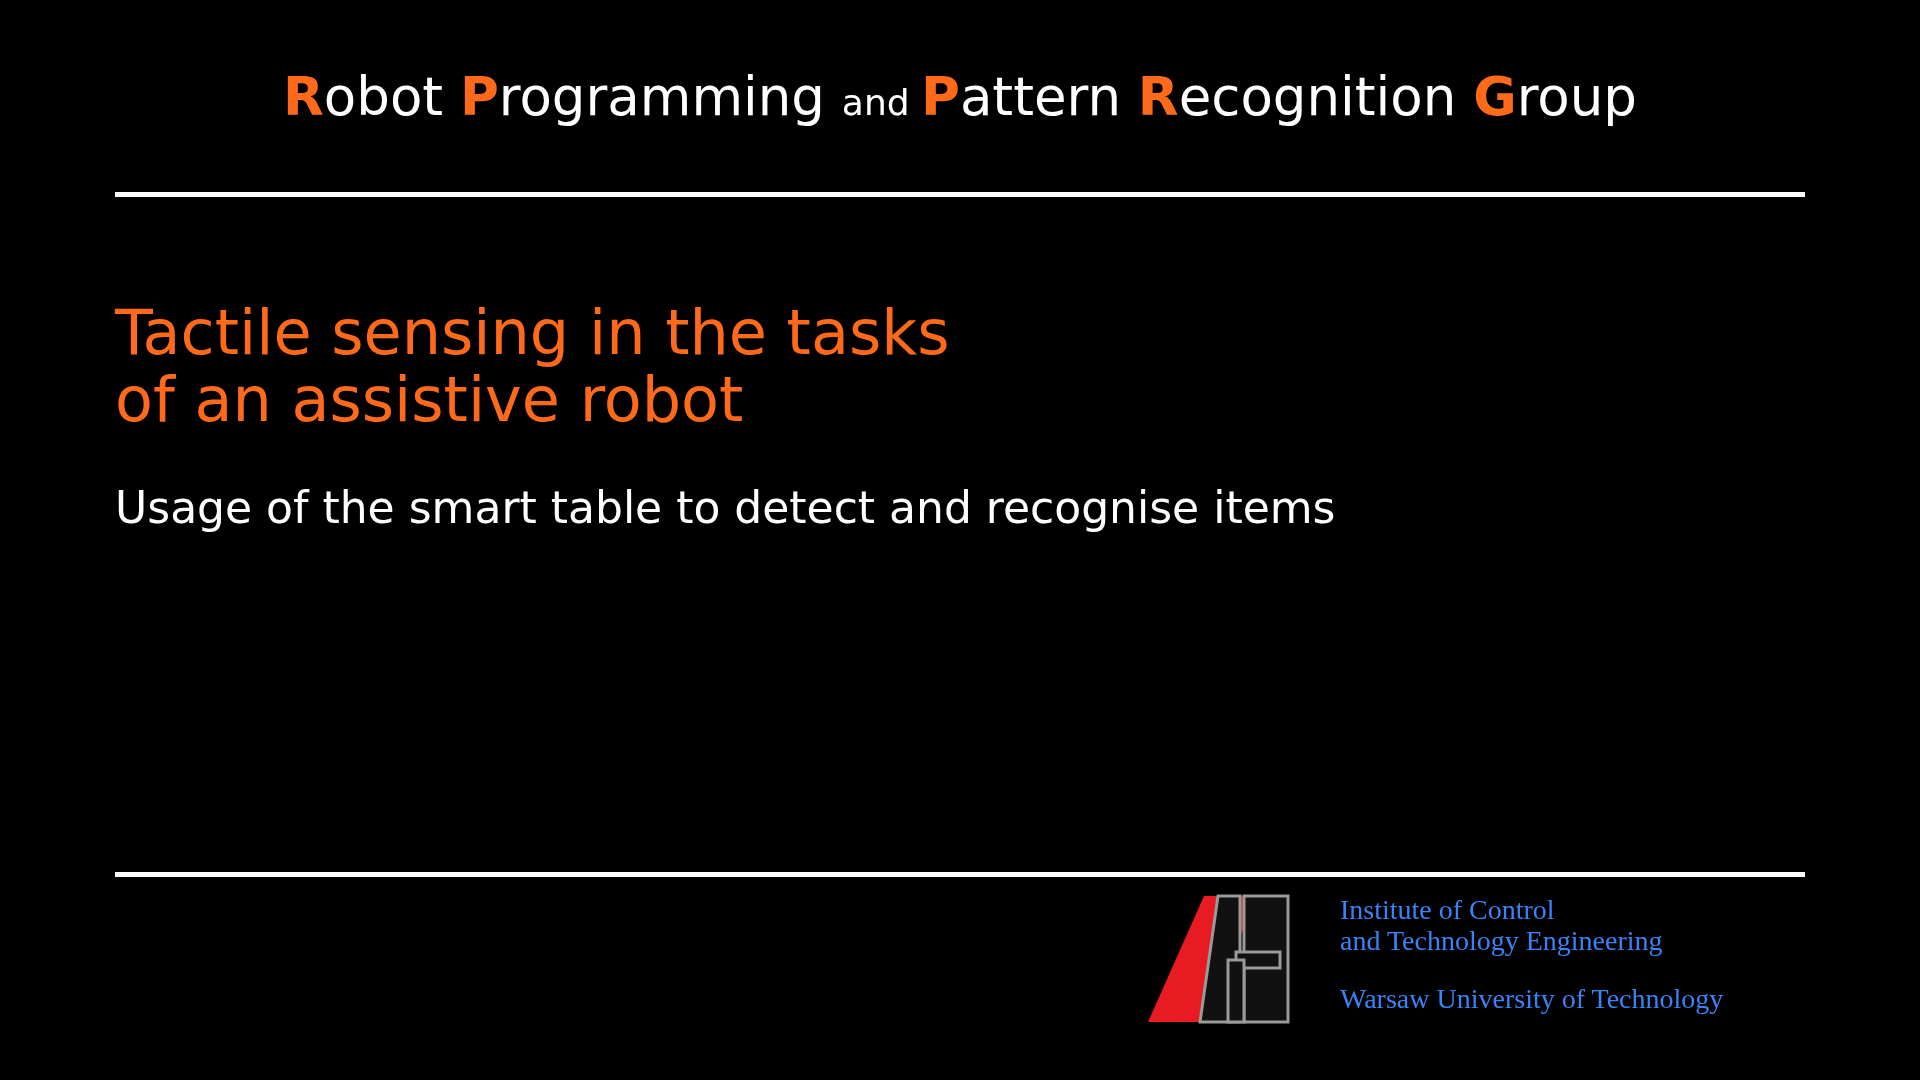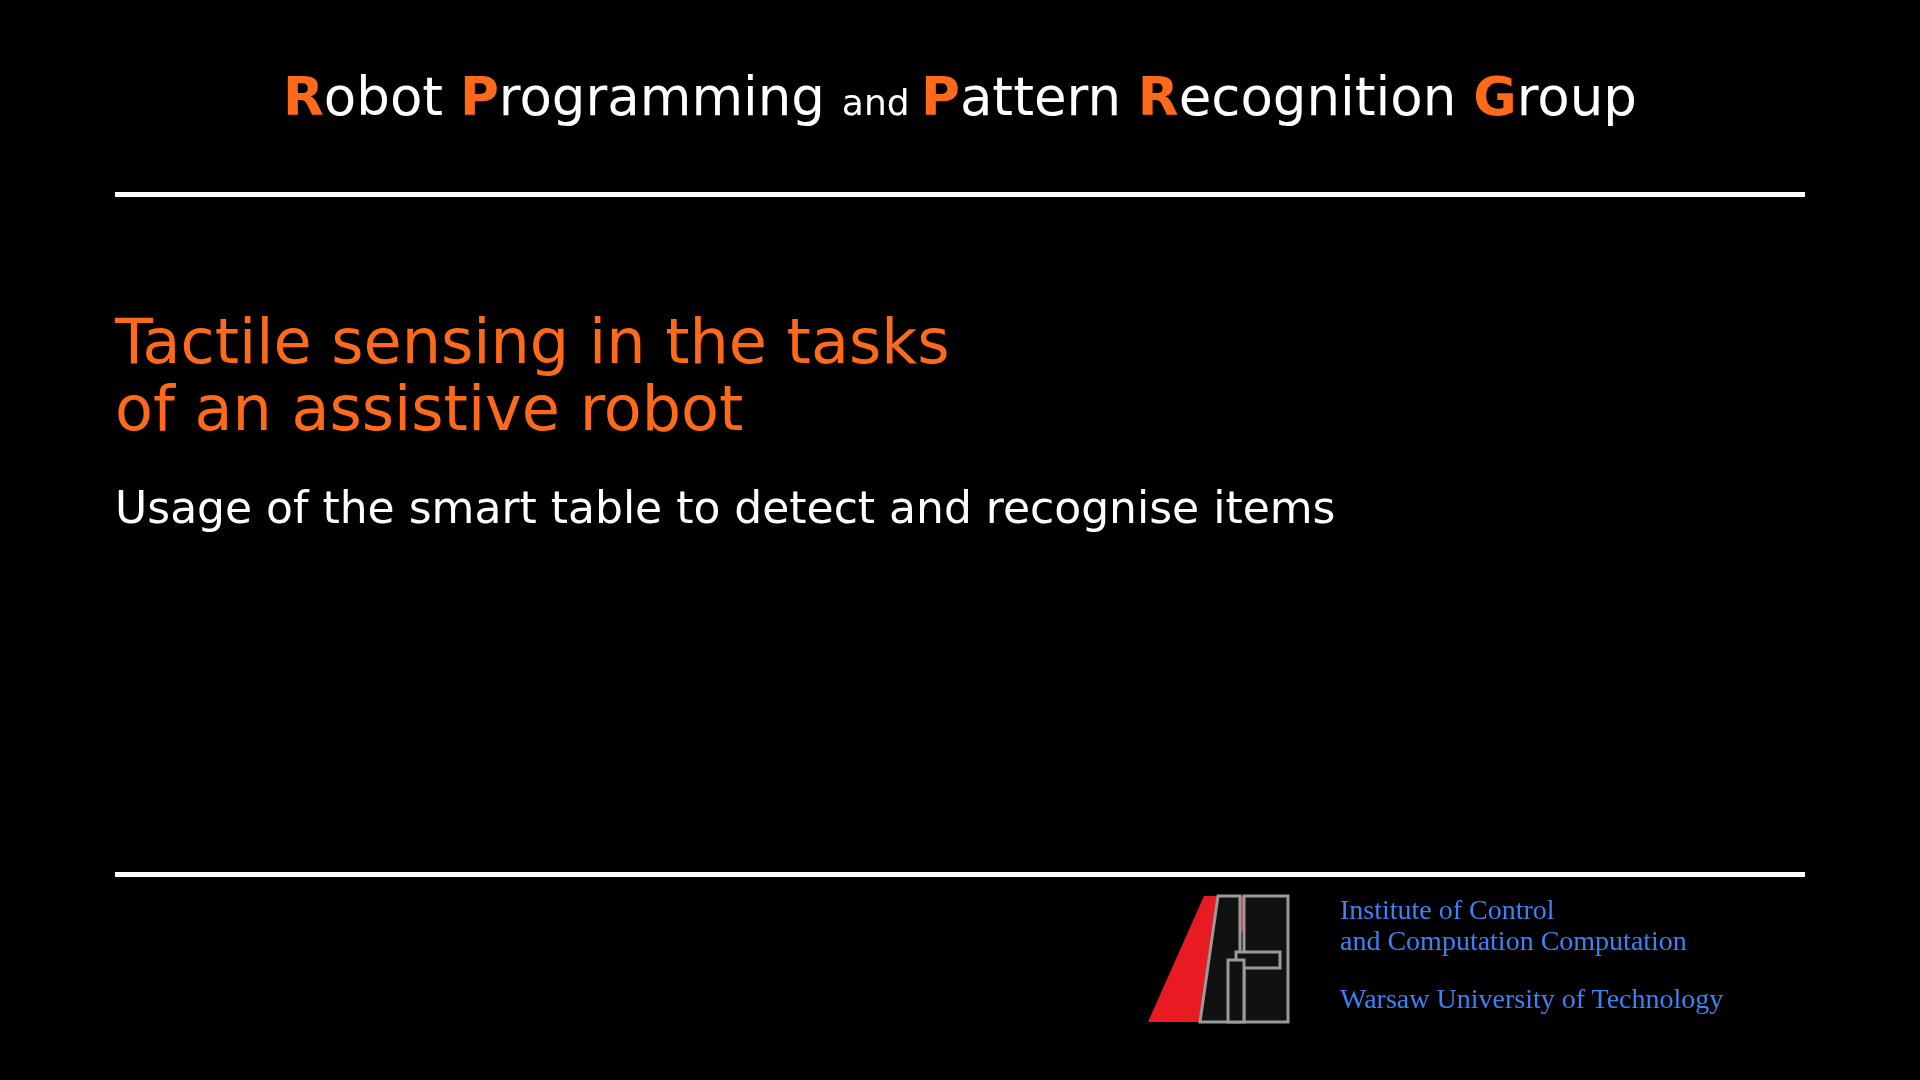--- a/index.html
+++ b/index.html
@@ -54,21 +54,21 @@
     left: 115px;
     top: 872px;
     width: 1690px;
     height: 5px;
   }
 
   
   .main-title {
     position: absolute;
     left: 115px;
-    top: 309px;
+    top: 300px;
     width: 1500px;
     color: #ff6a1a;
     font-size: 62px;
     line-height: 1.08;
     font-weight: 400;
   }
   .main-title .line {
     display: block;
     white-space: nowrap;
   }
@@ -143,19 +143,19 @@
         <polygon points="8,132 62,132 118,6 64,6" fill="#e81b23"></polygon>
 
         <polygon points="60,132 100,132 100,6 78,6" fill="#111111" stroke="#9a9a9a" stroke-width="3"></polygon>
         <polygon points="104,6 148,6 148,132 104,132" fill="#111111" stroke="#9a9a9a" stroke-width="3"></polygon>
         <polygon points="96,62 140,62 140,78 96,78" fill="#111111" stroke="#9a9a9a" stroke-width="3"></polygon>
         <rect x="88" y="70" width="16" height="62" fill="#111111" stroke="#9a9a9a" stroke-width="3"></rect>
       </svg>
     </div>
     <div class="footer-text">
       <div class="footer-line">Institute of Control</div>
-      <div class="footer-line">and Computation Computation</div>
+      <div class="footer-line">and Technology Engineering</div>
       <div class="footer-gap"></div>
       <div class="footer-line">Warsaw University of Technology</div>
     </div>
   </div>
 
 </div>
 
 </body></html>

